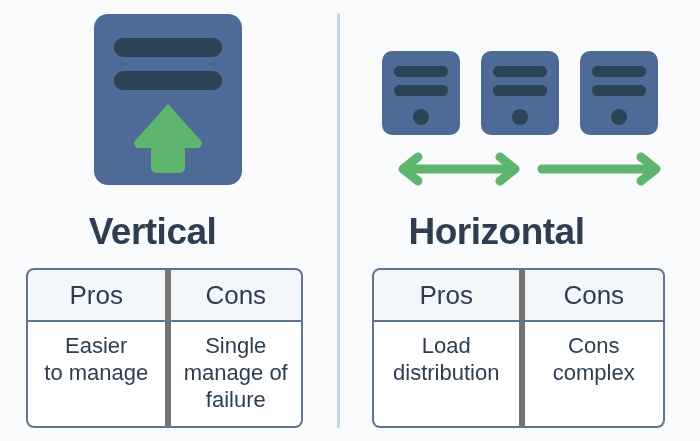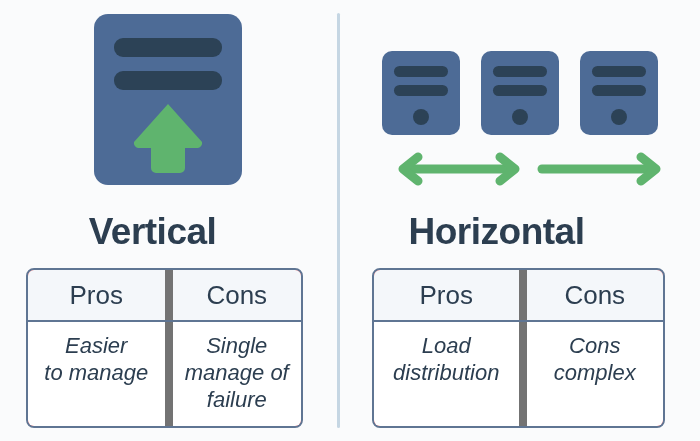--- a/index.html
+++ b/index.html
@@ -156,23 +156,22 @@
   }
   .pct-head .pct-cell {
     font-size: 26px;
     font-weight: normal;
   }
   .pct-body .pct-cell {
     font-size: 22px;
     line-height: 27px;
     align-items: flex-start;
     padding-top: 10px;
-    font-style: italic;
-  }
-  .pct-cell + .pct-cell { border-left: 8px solid #737373; }
+  }
+  .pct-cell + .pct-cell { border-left: 6px solid #737373; }
 </style>
 </head>
 <body>
 
 <div id="stage">
 
   <div class="panel panel-left">
 
     <div class="vert-graphic">
       <div class="vert-bar vert-bar-1"></div>

